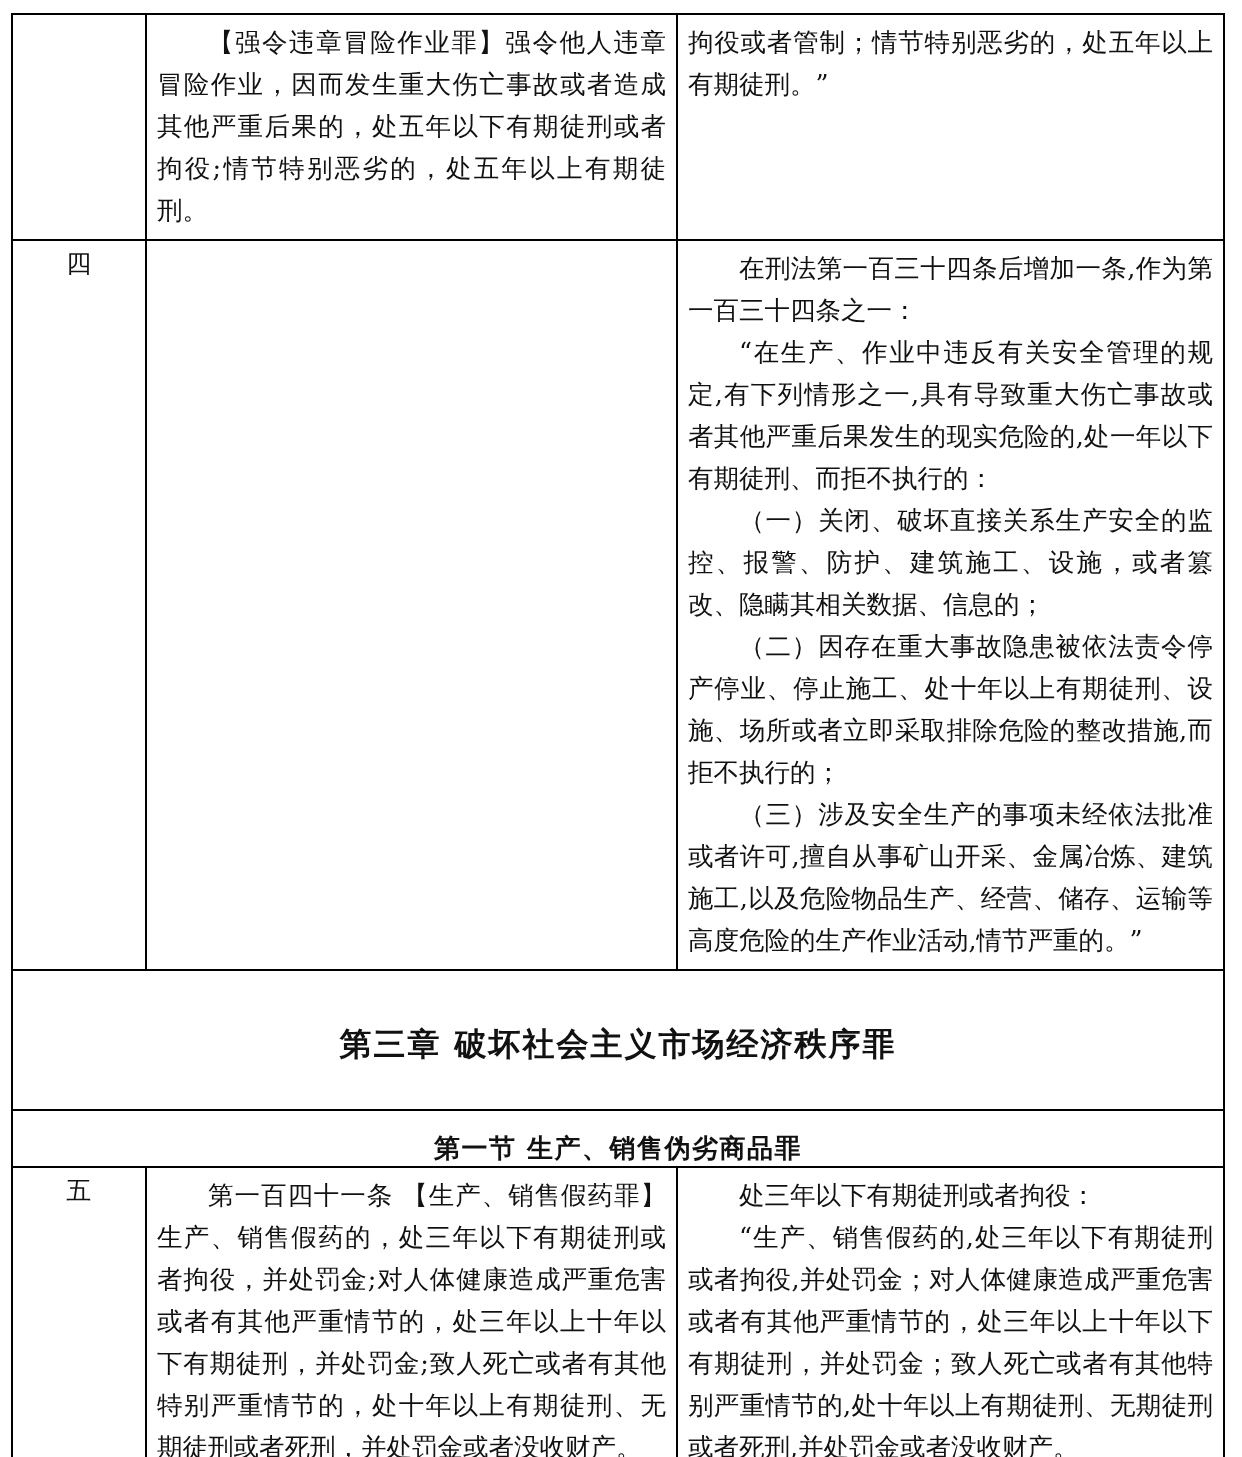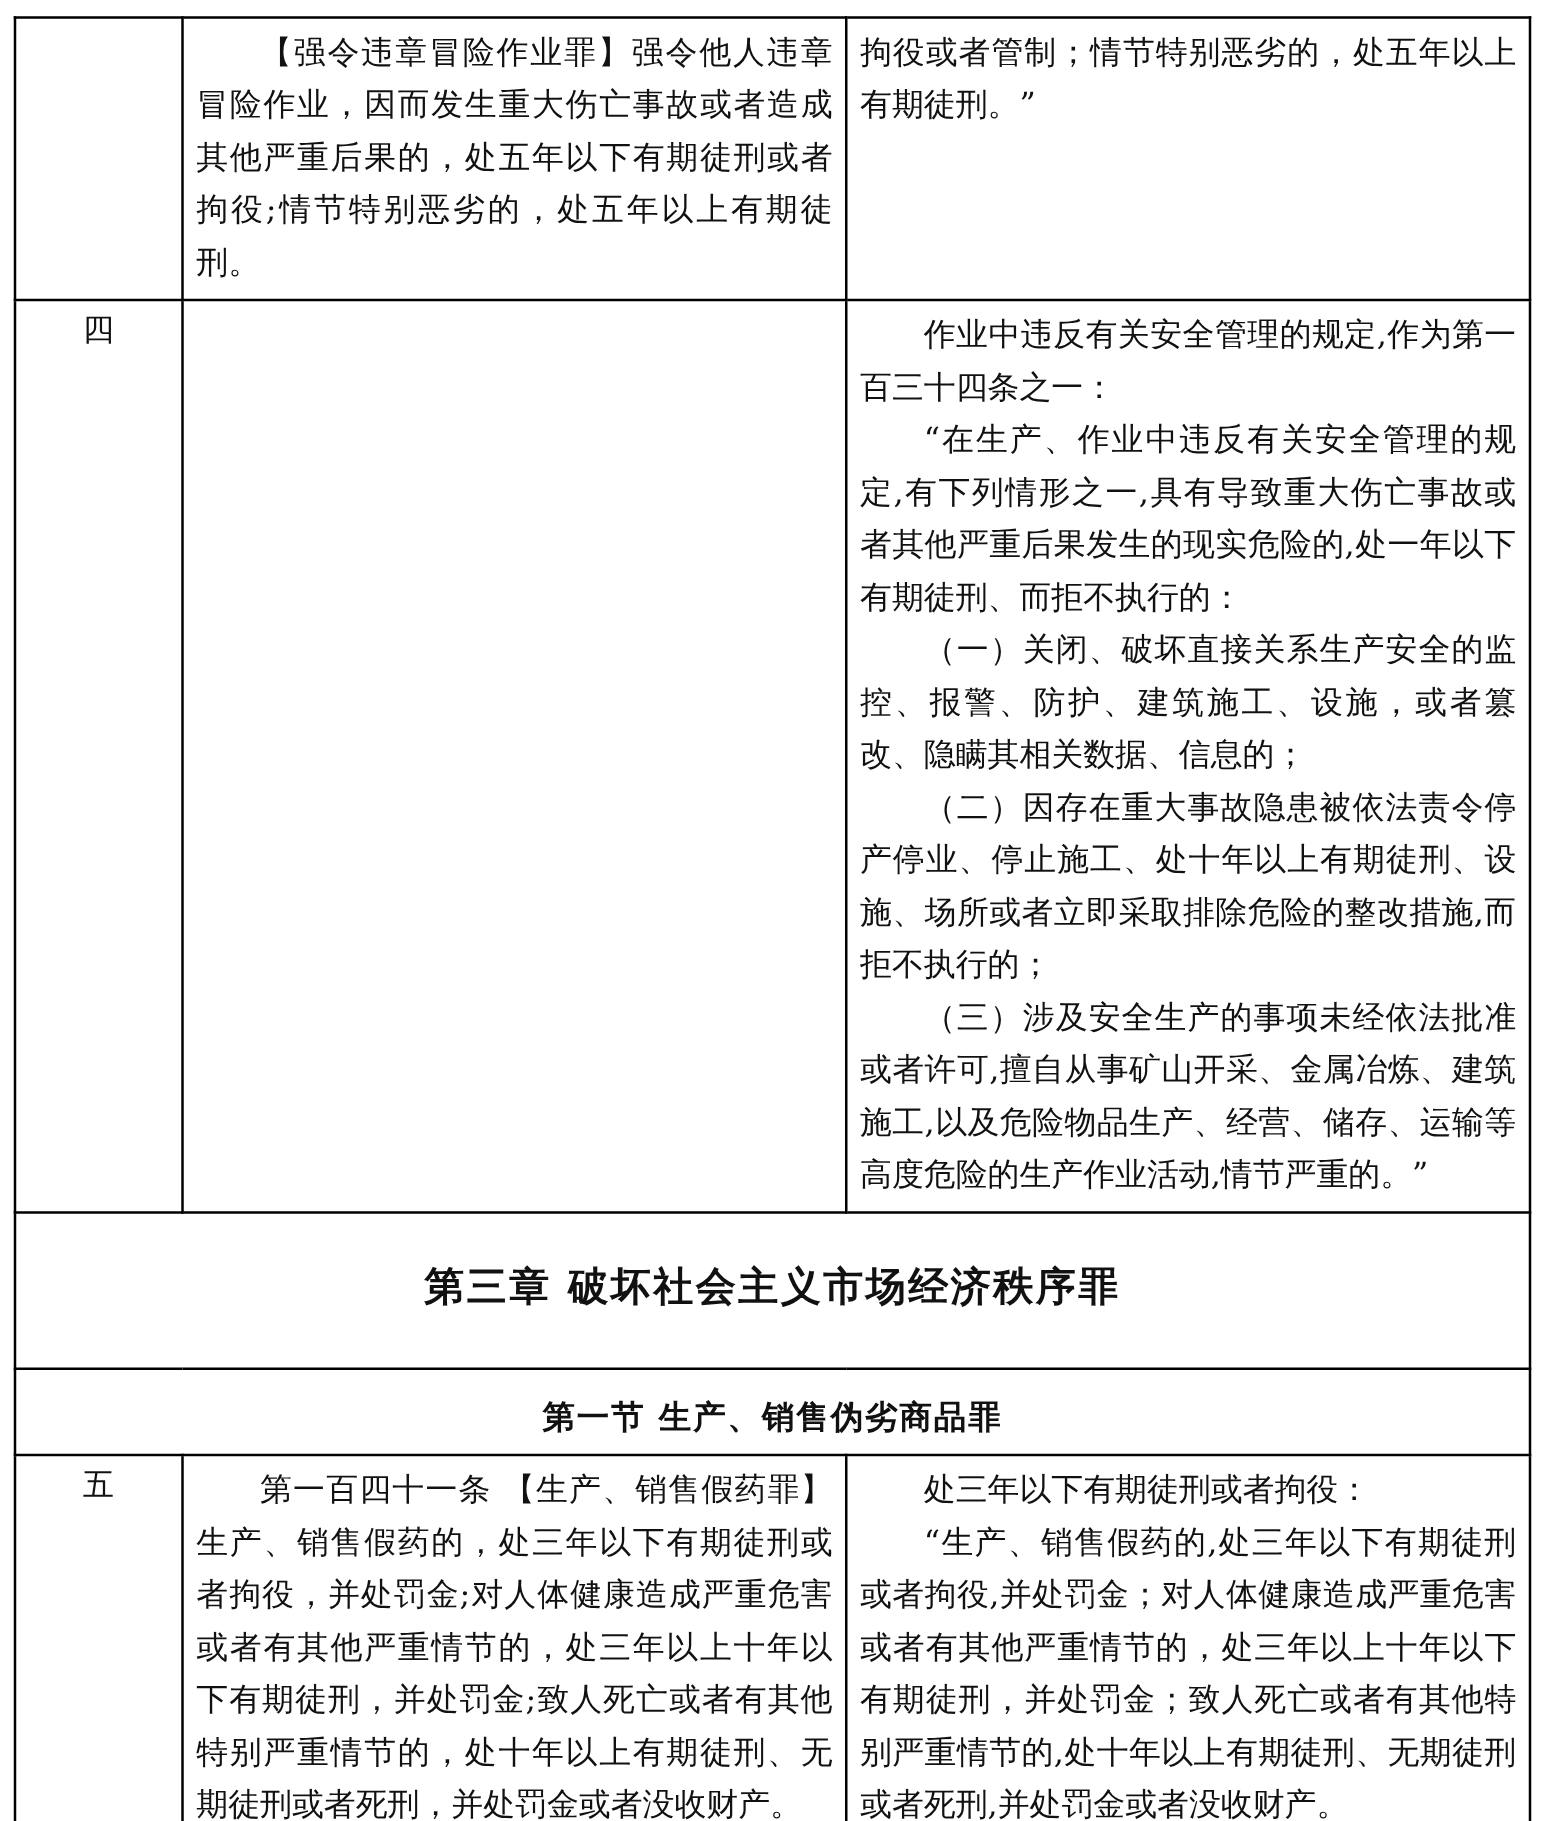--- a/index.html
+++ b/index.html
@@ -76,29 +76,28 @@
 
   
   .banner {
     text-align: center;
     font-weight: bold;
     font-family: "DejaVu Sans", "Liberation Sans", sans-serif;
   }
   .banner-chapter {
     font-size: 32px;
     letter-spacing: 2px;
-    padding-top: 37px;
+    padding-top: 52px;
     padding-bottom: 42px;
     border-radius: 32px;
   }
   .banner-section {
     font-size: 26px;
     letter-spacing: 1.5px;
     padding-top: 20px;
-    padding-bottom: 12px;
   }
 
   .watermark {
     position: absolute;
     right: 22px;
     bottom: 42px;
     font-size: 40px;
     font-family: "DejaVu Sans", "Liberation Sans", sans-serif;
     color: rgba(130,130,130,0.42);
     letter-spacing: 2px;
@@ -138,21 +137,21 @@
 
       <tr>
         <td>
           <div class="cell-inner rownum">四</div>
         </td>
         <td>
           <div class="cell-inner"></div>
         </td>
         <td>
           <div class="cell-inner">
-            <p class="para indent">作业中违反有关安全管理的规定,作为第一百三十四条之一：</p>
+            <p class="para indent">在刑法第一百三十四条后增加一条,作为第一百三十四条之一：</p>
             <p class="para indent">“在生产、作业中违反有关安全管理的规定,有下列情形之一,具有导致重大伤亡事故或者其他严重后果发生的现实危险的,处一年以下有期徒刑、而拒不执行的：</p>
             <p class="para indent">（一）关闭、破坏直接关系生产安全的监控、报警、防护、建筑施工、设施，或者篡改、隐瞒其相关数据、信息的；</p>
             <p class="para indent">（二）因存在重大事故隐患被依法责令停产停业、停止施工、处十年以上有期徒刑、设施、场所或者立即采取排除危险的整改措施,而拒不执行的；</p>
             <p class="para indent">（三）涉及安全生产的事项未经依法批准或者许可,擅自从事矿山开采、金属冶炼、建筑施工,以及危险物品生产、经营、储存、运输等高度危险的生产作业活动,情节严重的。”</p>
           </div>
         </td>
       </tr>
 
       <tr>
         <td colspan="3">

